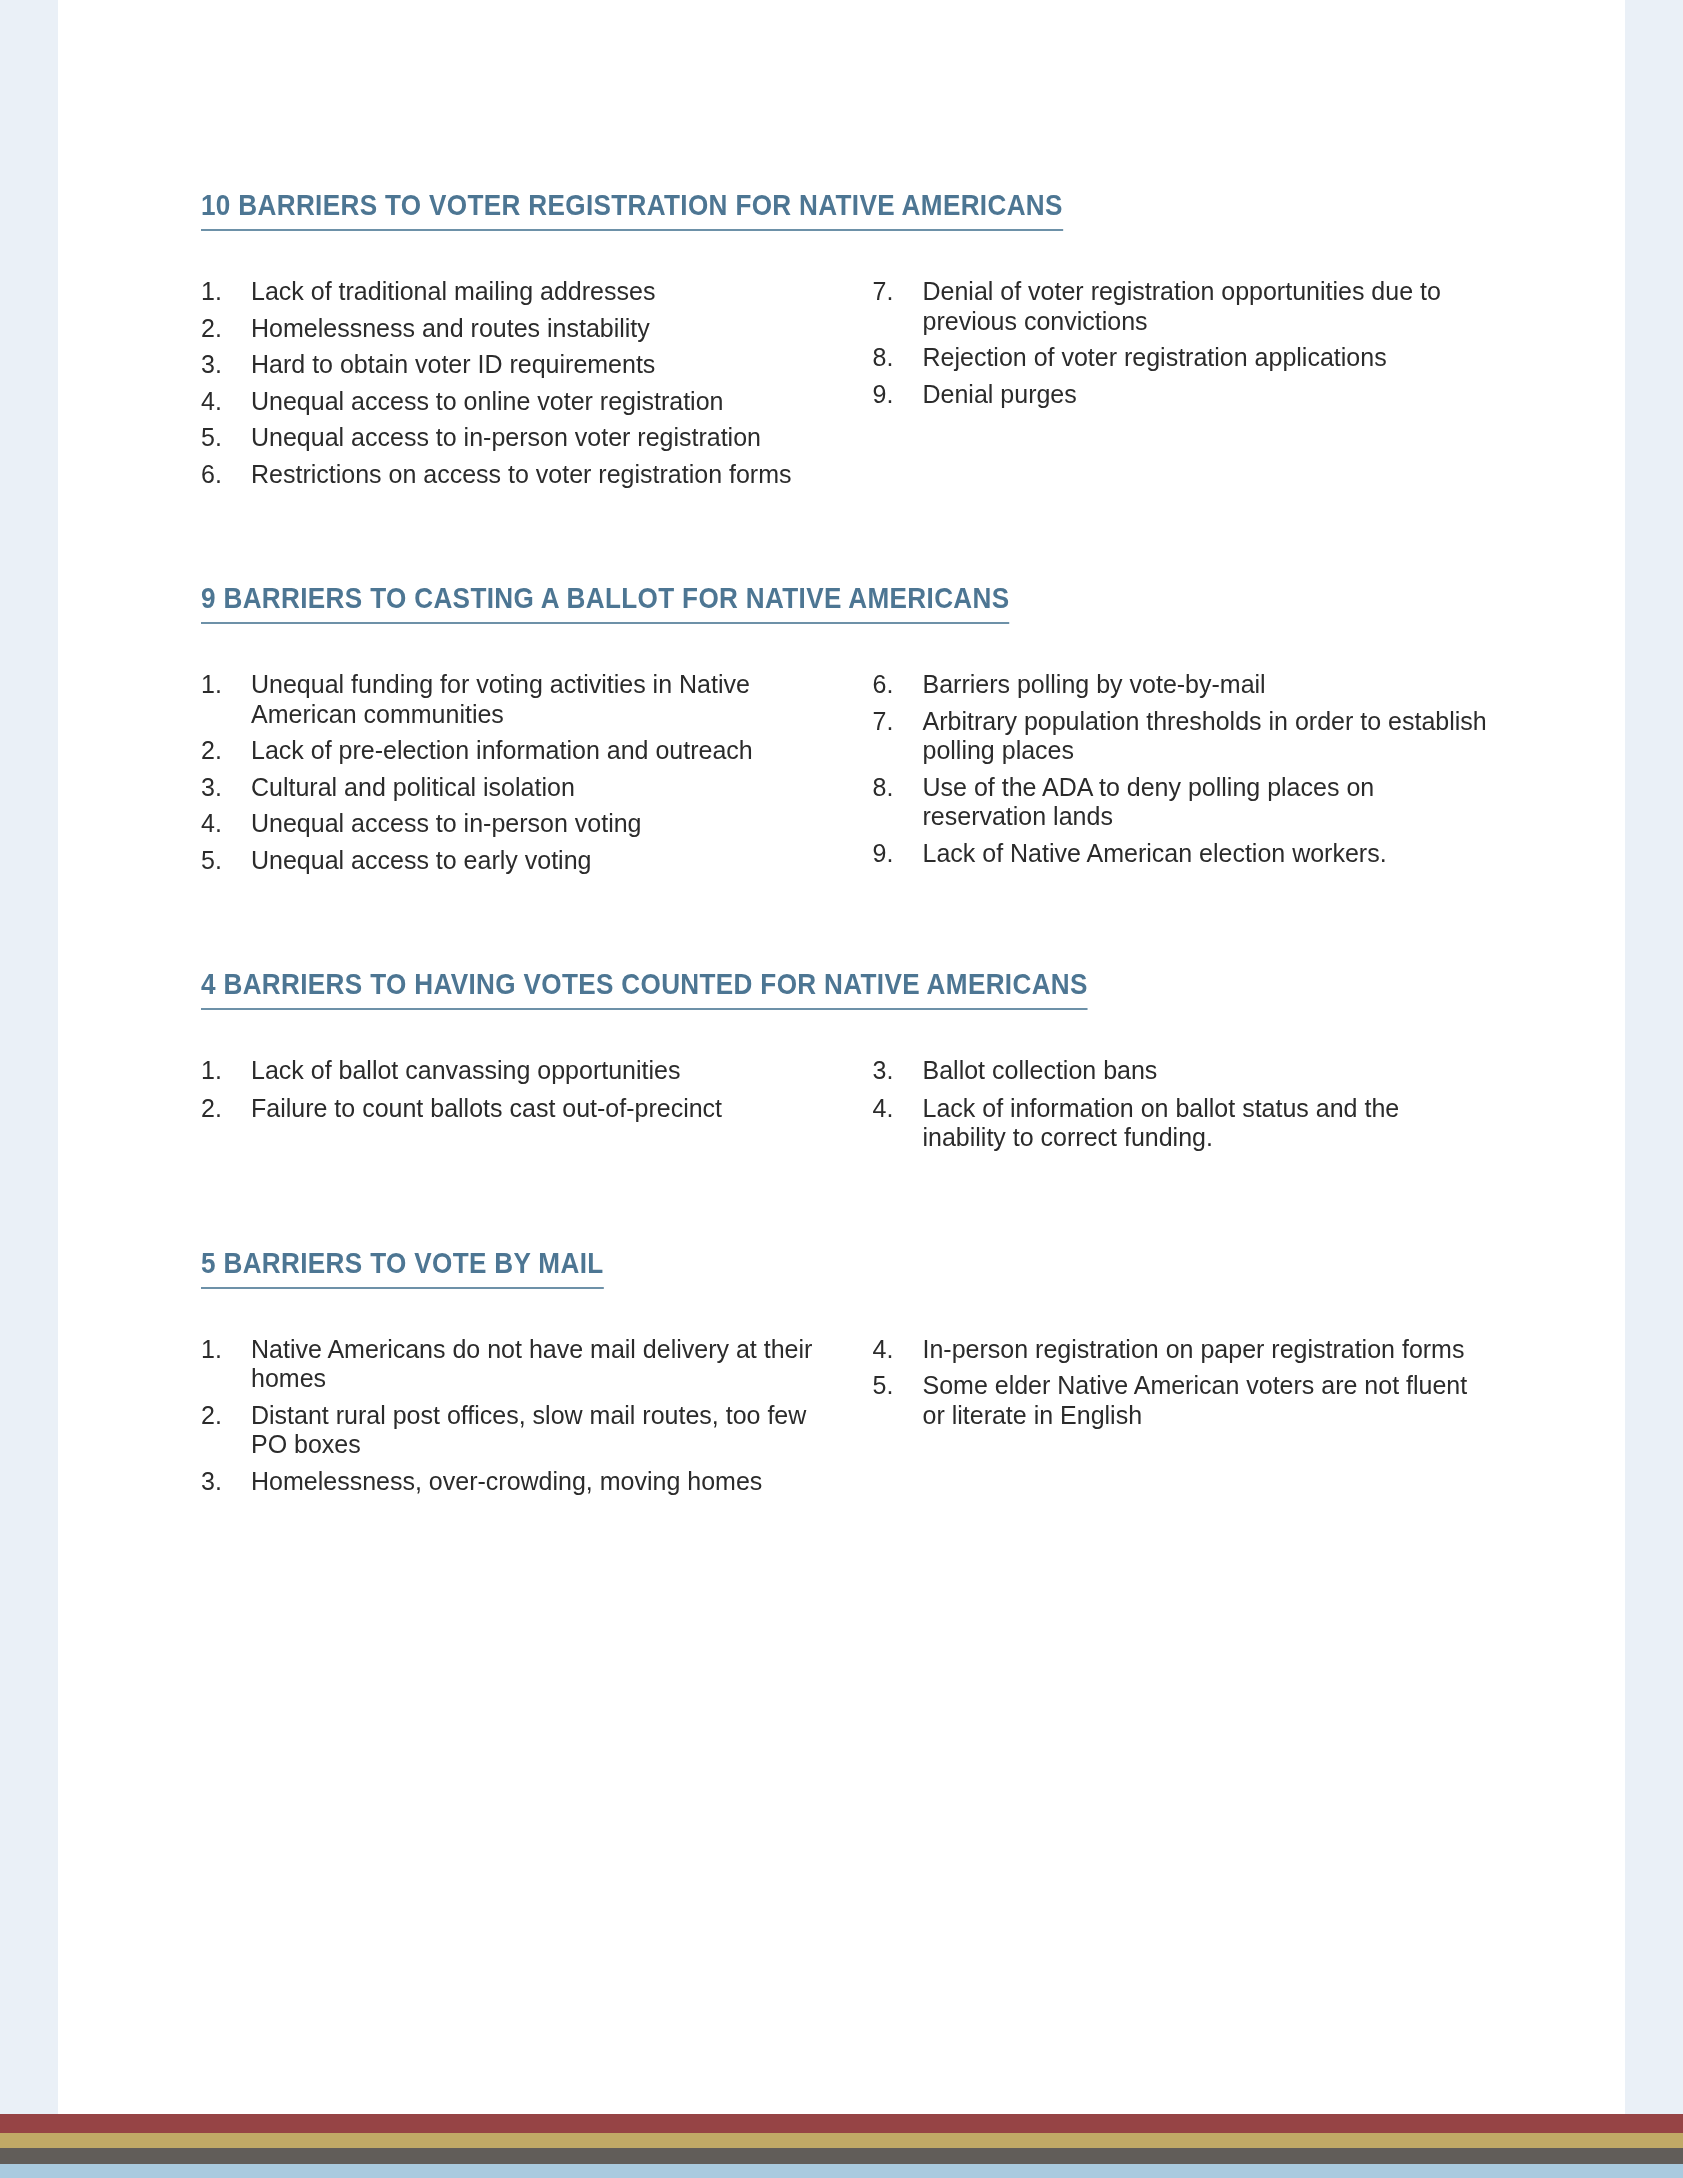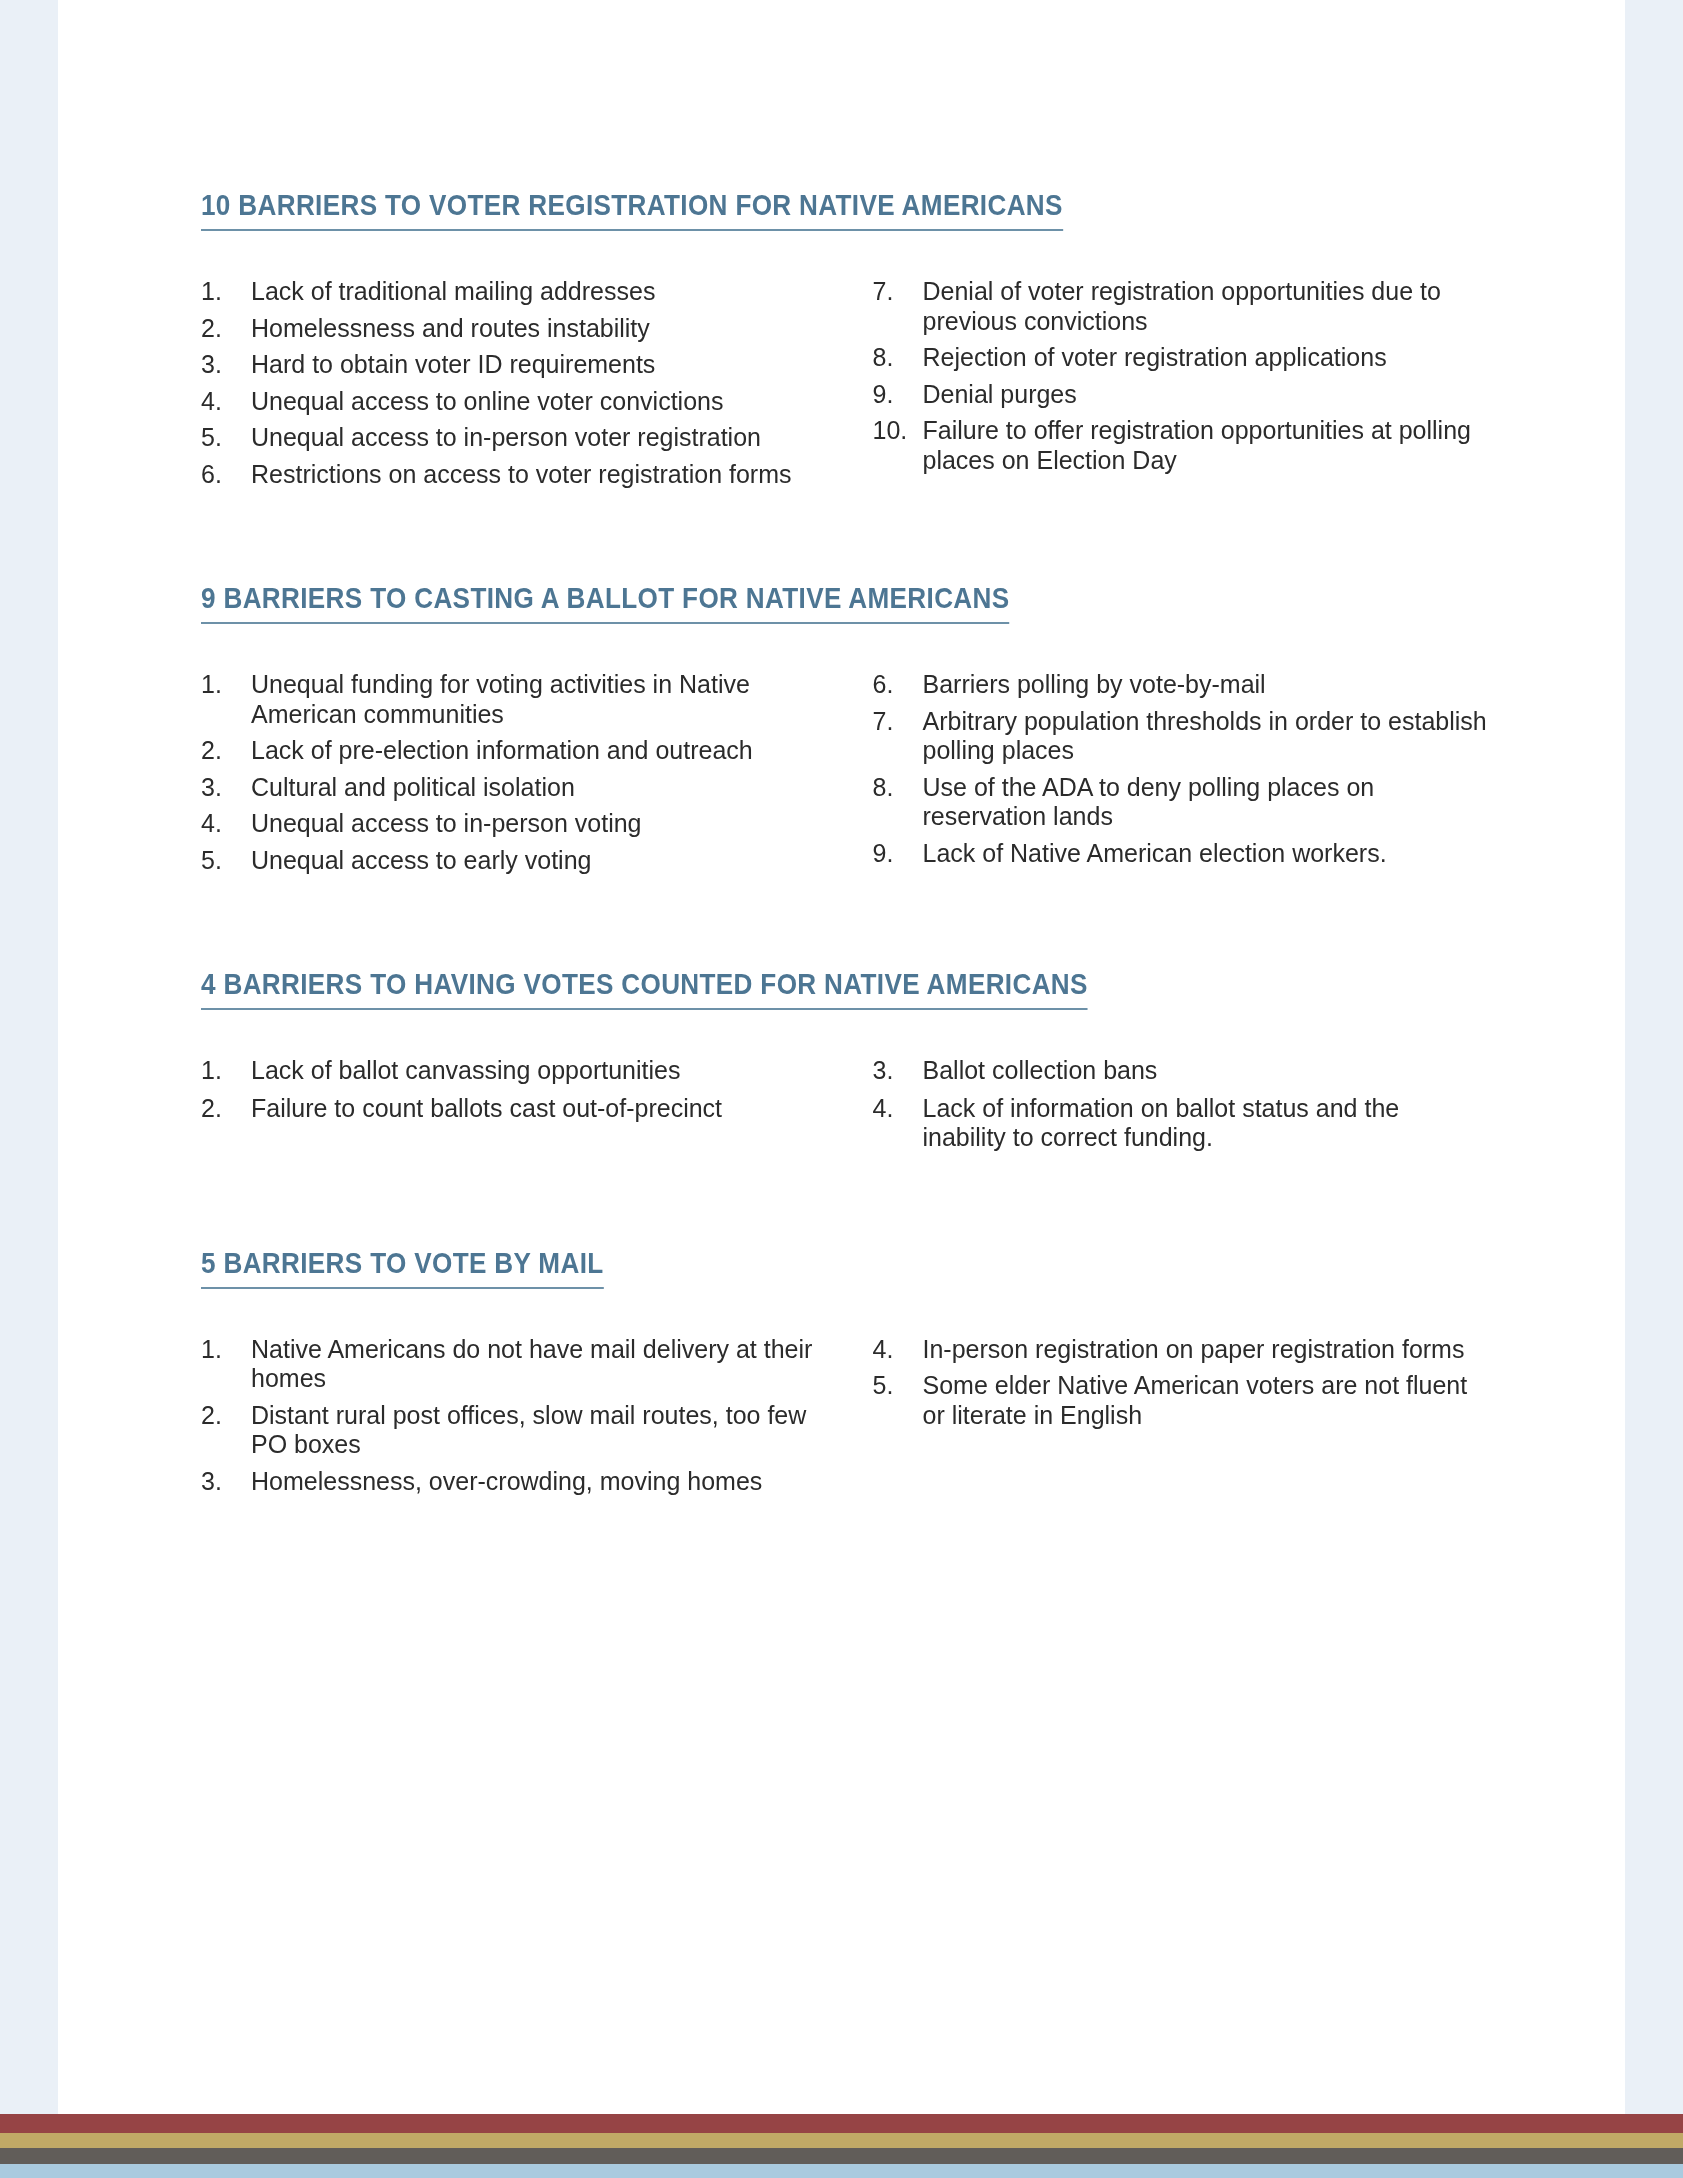--- a/index.html
+++ b/index.html
@@ -135,21 +135,21 @@
             <li>
               <span class="num">2.</span>
               <span class="txt">Homelessness and routes instability</span>
             </li>
             <li>
               <span class="num">3.</span>
               <span class="txt">Hard to obtain voter ID requirements</span>
             </li>
             <li>
               <span class="num">4.</span>
-              <span class="txt">Unequal access to online voter convictions</span>
+              <span class="txt">Unequal access to online voter registration</span>
             </li>
             <li>
               <span class="num">5.</span>
               <span class="txt">Unequal access to in-person voter registration</span>
             </li>
             <li>
               <span class="num">6.</span>
               <span class="txt">Restrictions on access to voter registration forms</span>
             </li>
           </ol>
@@ -160,24 +160,20 @@
               <span class="num">7.</span>
               <span class="txt">Denial of voter registration opportunities due to previous convictions</span>
             </li>
             <li>
               <span class="num">8.</span>
               <span class="txt">Rejection of voter registration applications</span>
             </li>
             <li>
               <span class="num">9.</span>
               <span class="txt">Denial purges</span>
-            </li>
-            <li>
-              <span class="num">10.</span>
-              <span class="txt">Failure to offer registration opportunities at polling places on Election Day</span>
             </li>
           </ol>
         </div>
       </div>
     </div>
 
     <div class="section">
       <h2 class="section-heading">
         <span class="heading-text">9 BARRIERS TO CASTING A BALLOT FOR NATIVE AMERICANS</span>
       </h2>

